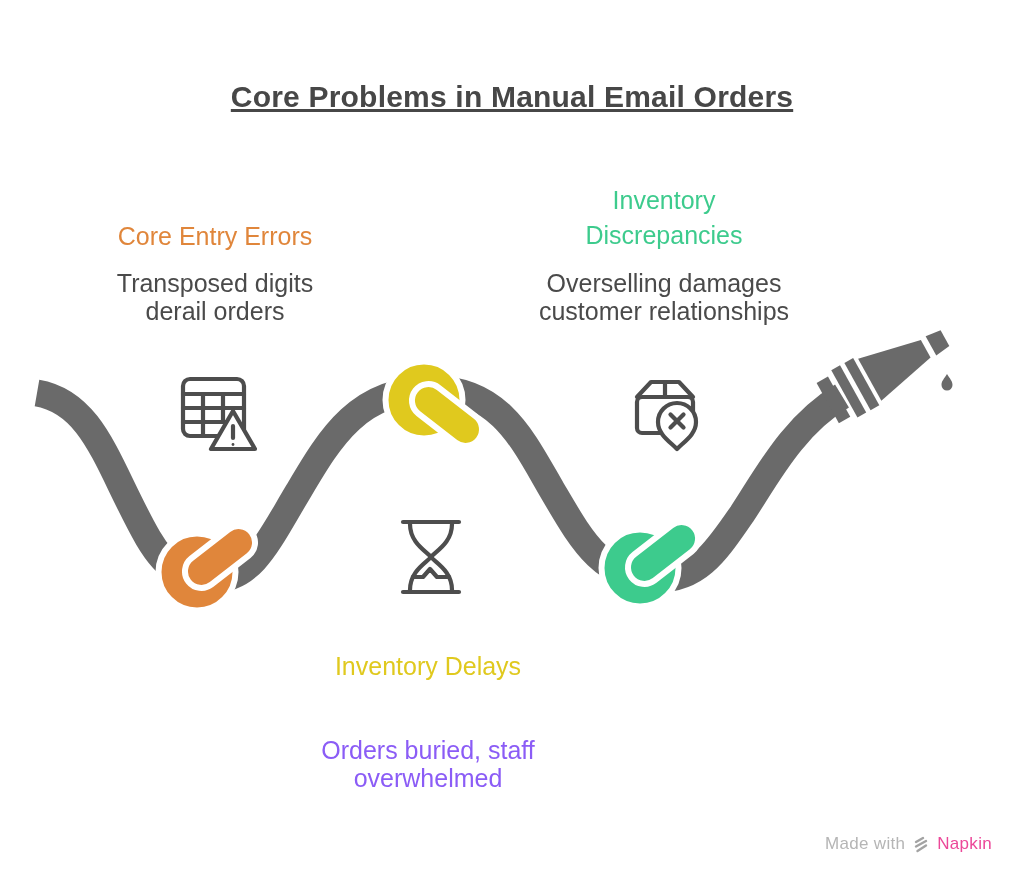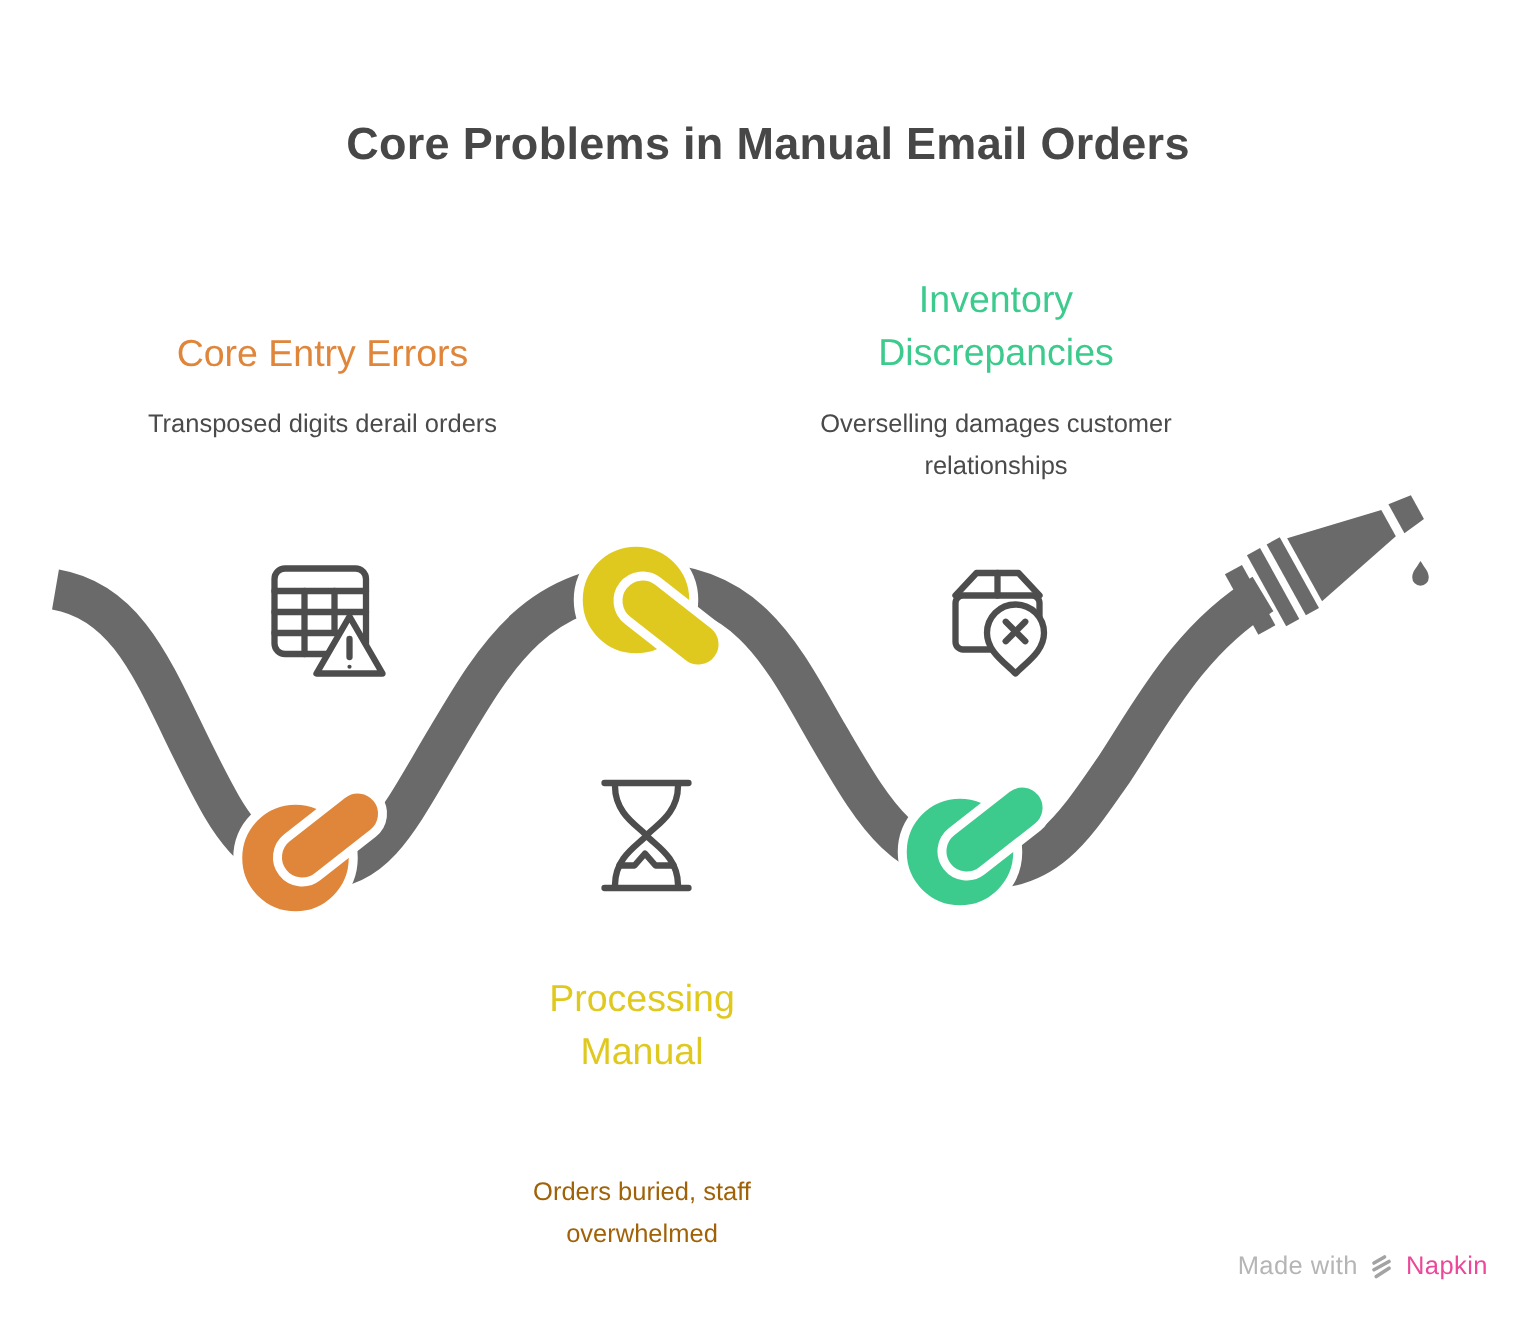--- a/index.html
+++ b/index.html
@@ -11,21 +11,21 @@
   .layer { position:absolute; left:0; top:0; }
   .title {
     position:absolute; top:80px; left:0; width:1024px; text-align:center;
     font-size:30px; font-weight:bold; letter-spacing:0.2px;
   }
   .heading {
     position:absolute; text-align:center; font-weight:normal;
     font-size:25px; line-height:35px;
   }
   .desc {
-    position:absolute; text-align:center; font-size:17px; line-height:28px;
+    position:absolute; text-align:center; font-size:25px; line-height:28px;
   }
   .h-data      { left:65px;  top:219px; width:300px; }
   .d-data      { left:85px;  top:269px; width:260px; }
   .h-inventory { left:544px; top:183px; width:240px; }
   .d-inventory { left:534px; top:269px; width:260px; }
   .h-processing{ left:328px; top:649px; width:200px; }
   .d-processing{ left:313px; top:736px; width:230px; }
   .watermark {
     position:absolute; right:32px; bottom:26px;
     display:flex; align-items:center; gap:7px; font-size:17px;
@@ -108,30 +108,30 @@
     <g fill="none" stroke-width="4.2" stroke-linejoin="round" stroke-linecap="round" stroke="#4D4D4D">
       <rect x="637" y="397" width="56" height="36" rx="5"></rect>
       <path d="M637 397 L651 382 H679 L693 397"></path>
       <path d="M665 382 V397"></path>
       <path d="M677 449 C 669 441, 658 434, 658 422 A 19 19 0 1 1 696 422 C 696 434, 685 441, 677 449 Z" fill="#ffffff"></path>
       <path d="M670.5 414.5 L683.5 427.5"></path>
       <path d="M683.5 414.5 L670.5 427.5"></path>
     </g>
   </svg>
 
-  <div class="title" style="color: rgb(71, 71, 71);">Core Problems in Manual Email Orders</div>
+  <div class="title" style="color: rgb(71, 71, 71); text-decoration: underline;">Core Problems in Manual Email Orders</div>
 
   <div class="heading h-data" style="color: rgb(224, 134, 59);">Core Entry Errors</div>
   <div class="desc d-data" style="color: rgb(74, 74, 74);">Transposed digits derail orders</div>
 
   <div class="heading h-inventory" style="color: rgb(61, 203, 141);">Inventory Discrepancies</div>
   <div class="desc d-inventory" style="color: rgb(74, 74, 74);">Overselling damages customer relationships</div>
 
-  <div class="heading h-processing" style="color: rgb(224, 201, 30);">Processing Manual</div>
-  <div class="desc d-processing" style="color: #a16207; margin-top: 45px;">Orders buried, staff overwhelmed</div>
+  <div class="heading h-processing" style="color: rgb(224, 201, 30);">Inventory Delays</div>
+  <div class="desc d-processing" style="color: #8b5cf6;">Orders buried, staff overwhelmed</div>
 
   <div class="watermark">
     <span class="made" style="color: rgb(181, 181, 181); text-align: center;">Made with</span>
     <svg width="18" height="18" viewBox="0 0 18 18">
       <g fill="none" stroke-linecap="round" stroke-width="2.4" stroke="#A3A3A3">
         <path d="M4 7 L11 3"></path>
         <path d="M4 11.5 L14 6"></path>
         <path d="M5.5 16 L14 10.5"></path>
       </g>
     </svg>

